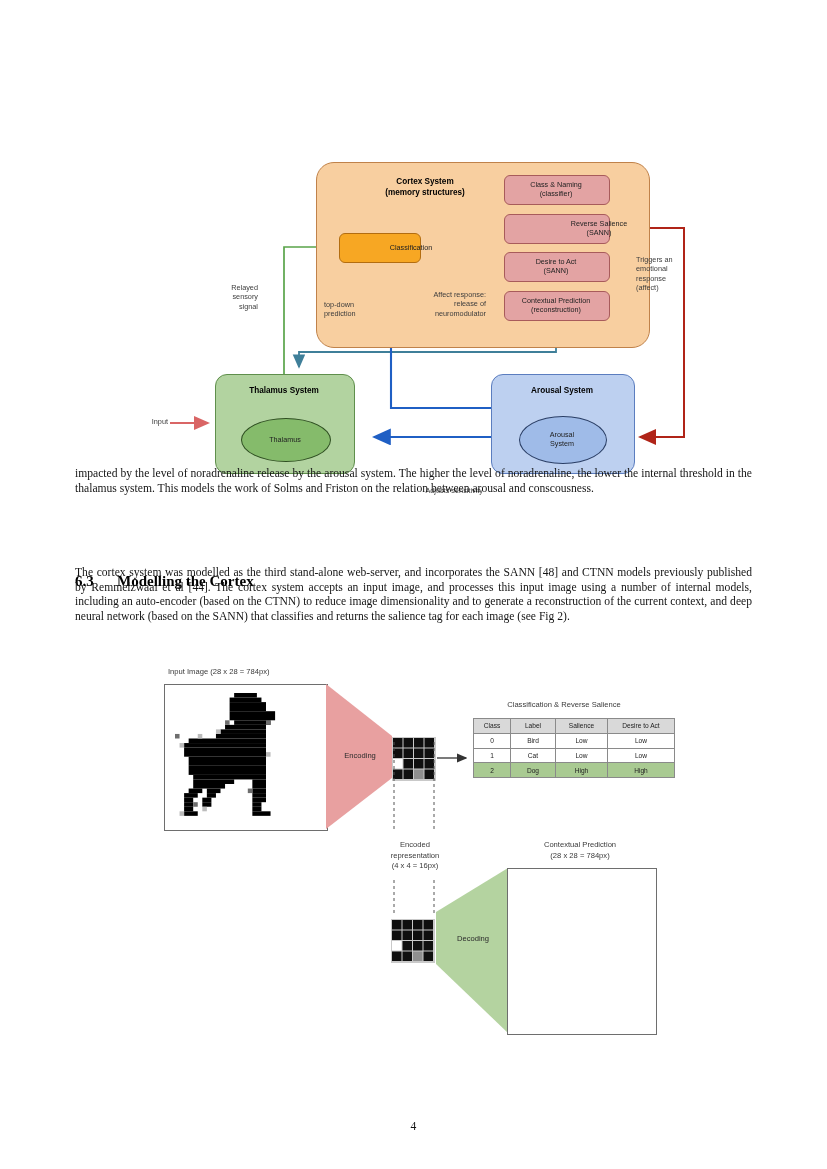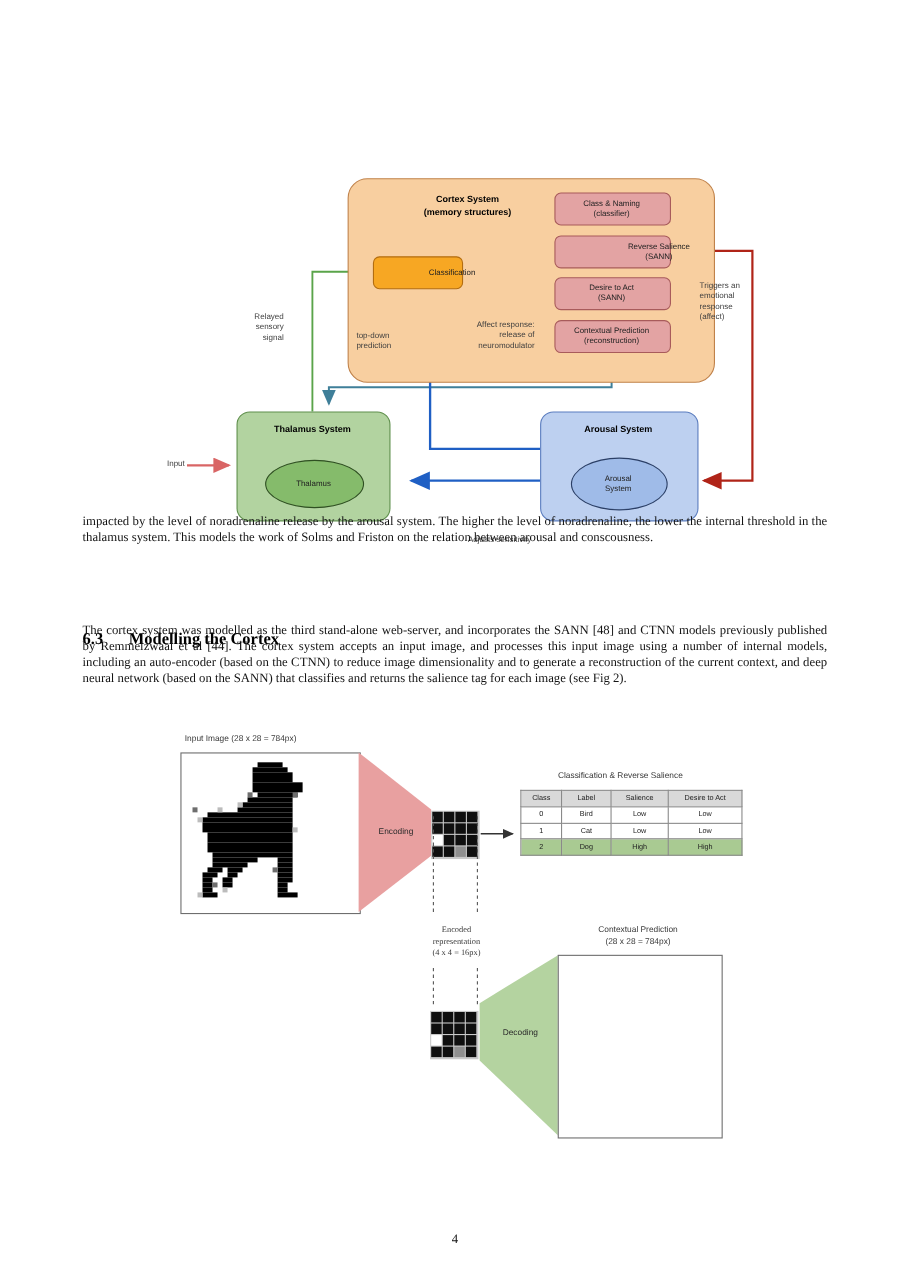--- a/index.html
+++ b/index.html
@@ -397,21 +397,21 @@
           <rect x="20" y="13" width="1" height="1"></rect>
           <rect x="1" y="26" width="1" height="1"></rect>
           <rect x="6" y="25" width="1" height="1"></rect>
         </g>
       </g>
     </svg>
 
     <div class="f3lbl" style="left:332px;top:89px;width:56px;color:#2b2b2b;">Encoding</div>
     <div class="f3lbl" style="left:443px;top:272px;width:60px;color:#2b2b2b;">Decoding</div>
 
-    <div class="f3lbl" style="left:374px;top:178px;width:82px;font-family:Liberation Serif, serif;">
+    <div class="f3lbl" style="left:374px;top:178px;width:82px;">
       <span>Encoded</span><br>
       <span>representation</span><br>
       <span>(4 x 4 = 16px)</span>
     </div>
 
     <div class="f3lbl" style="left:505px;top:178px;width:150px;">
       <span>Contextual Prediction</span><br>
       <span>(28 x 28 = 784px)</span>
     </div>
 

